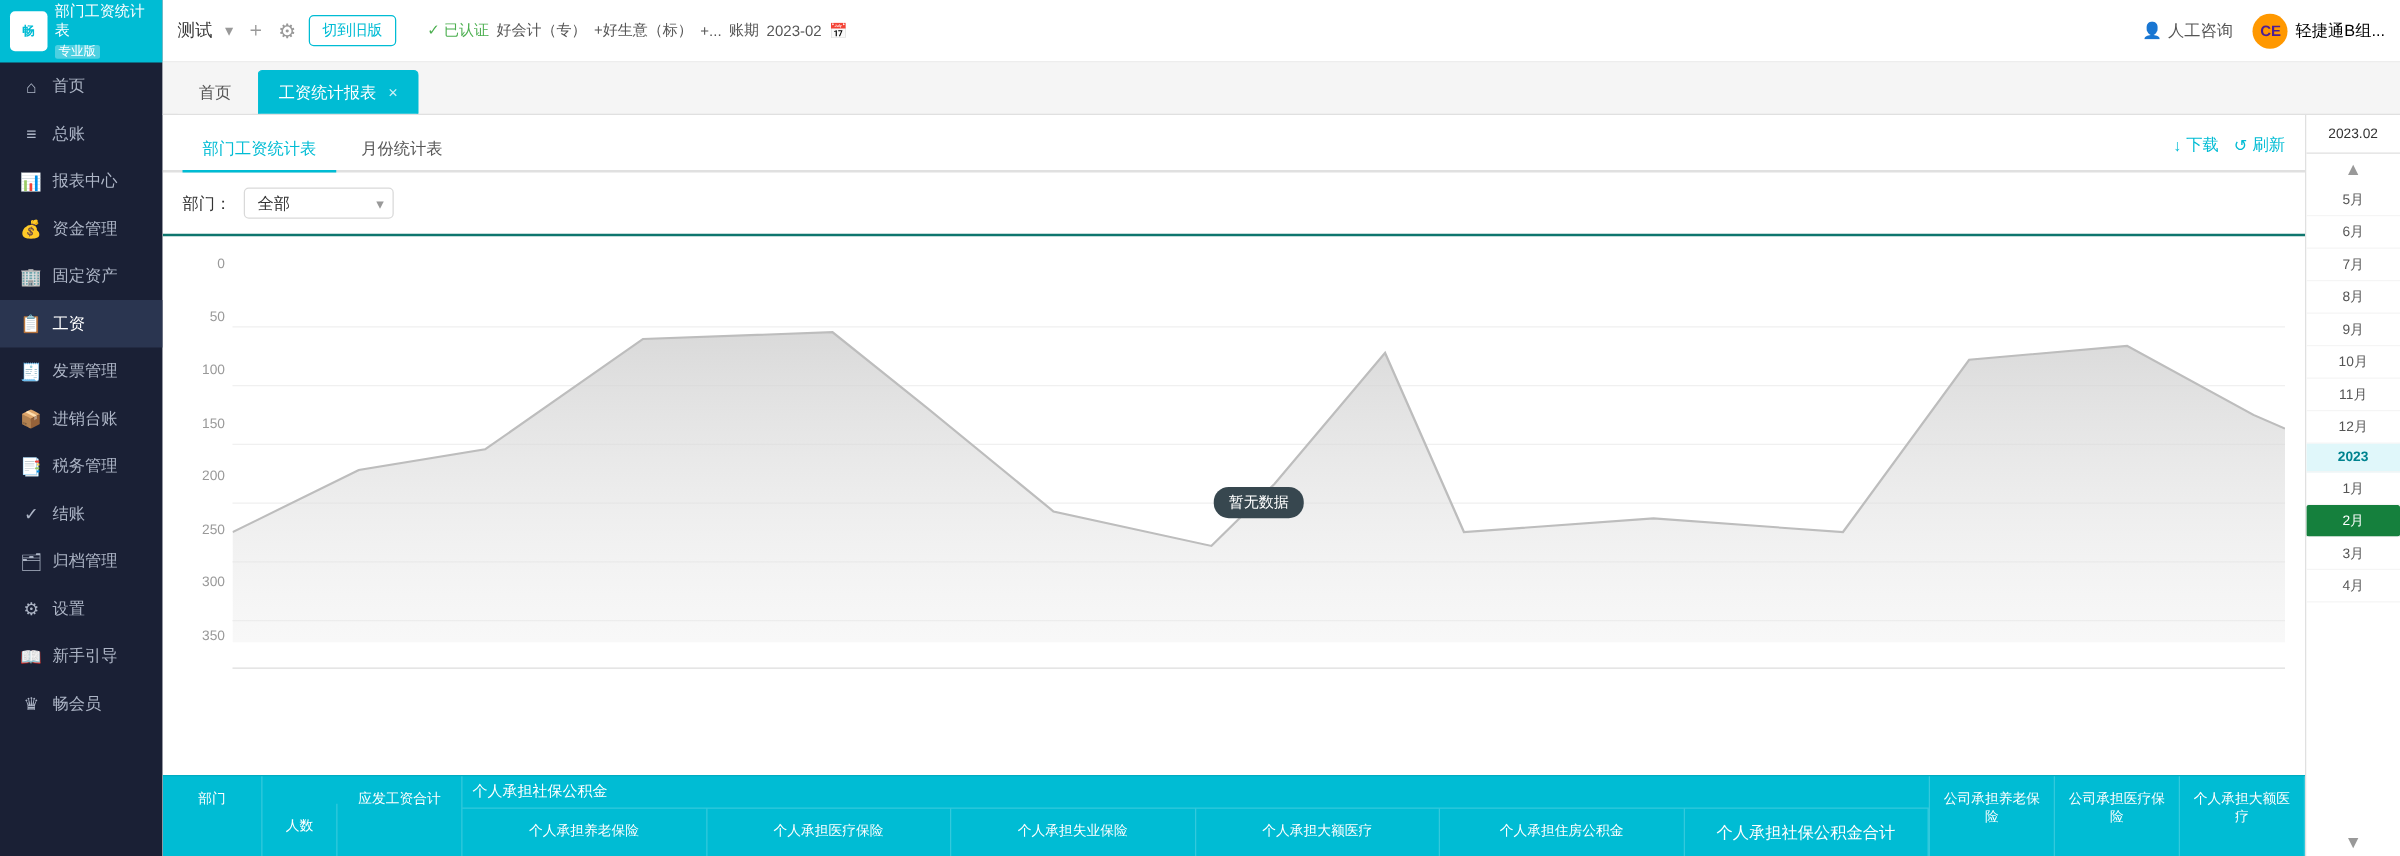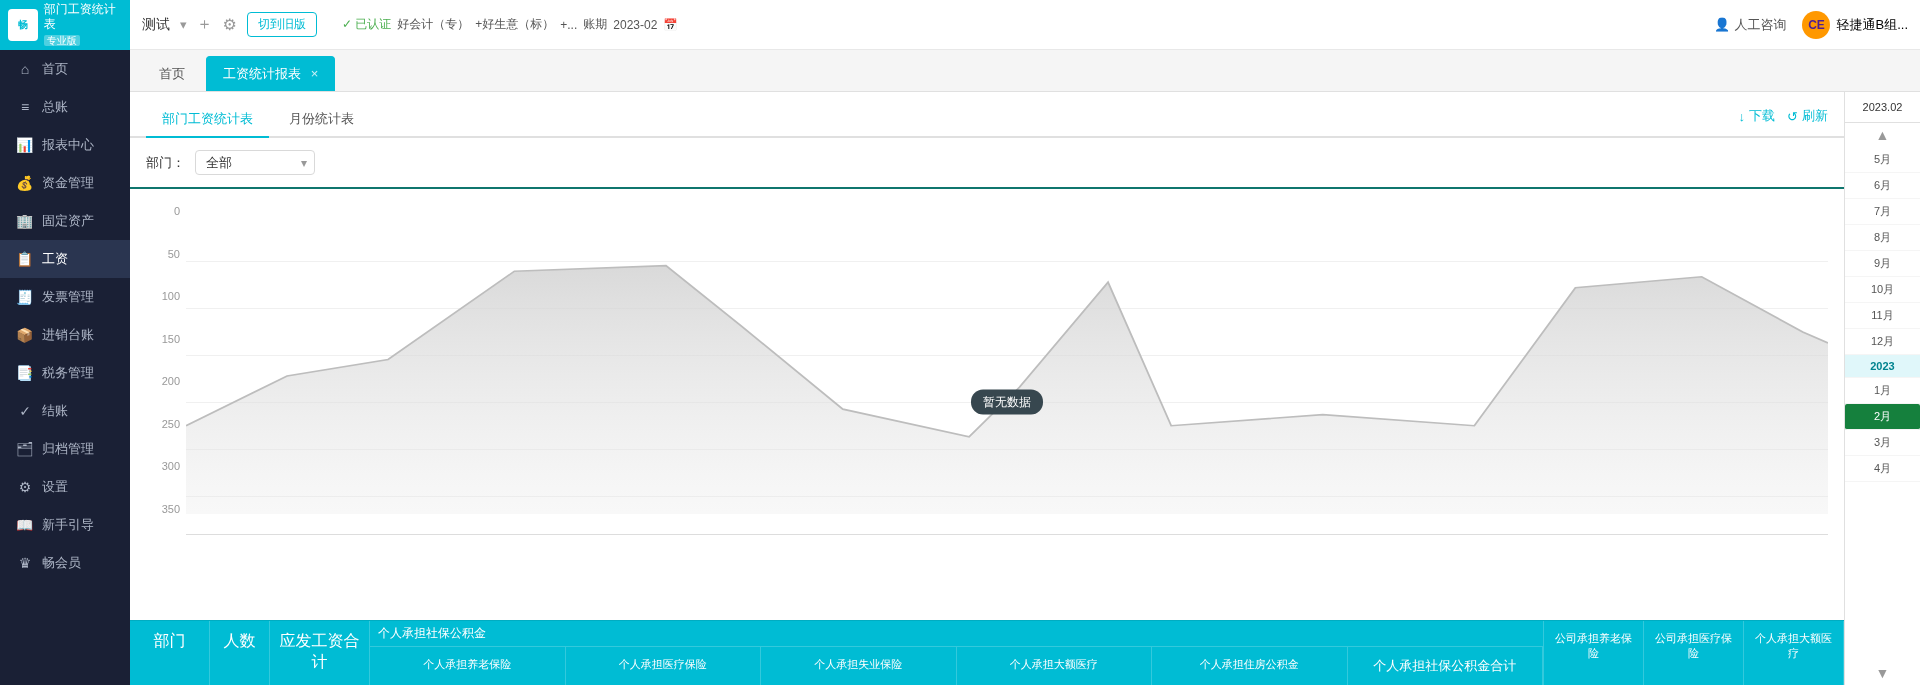--- a/index.html
+++ b/index.html
@@ -294,21 +294,21 @@
 
     
     .table-header {
       background: #00bcd4;
       color: #fff;
       display: flex;
       border-top: 1px solid #00acc1;
     }
     .th {
       padding: 10px 8px;
-      font-size: 16px;
+      font-size: 11px;
       text-align: center;
       border-right: 1px solid rgba(255,255,255,0.2);
       flex-shrink: 0;
     }
     .th-group-label {
       padding: 4px 8px;
       border-bottom: 1px solid rgba(255,255,255,0.2);
       font-size: 12px;
     }
     .th-group-children {
@@ -546,21 +546,21 @@
               <polyline points="0,200 80,155 160,140 260,60 380,55 440,110 520,185 620,210 660,165 730,70 780,200 900,190 1020,200 1100,75 1200,65 1280,115 1300,125" fill="none" stroke="#bdbdbd" stroke-width="1.5"></polyline>
             </svg>
 
             <div class="chart-tooltip" style="left:50%; top:60%;">暂无数据</div>
           </div>
         </div>
       </div>
 
       <div class="table-header">
         <div class="th" style="width:80px;">部门</div>
-        <div class="th" style="width:60px;">人数</div>
+        <div class="th" style="width:60px;margin-top:22px;">人数</div>
         <div class="th" style="width:100px;">应发工资合计</div>
         <div style="flex:1; border-right: 1px solid rgba(255,255,255,0.2);">
           <div class="th-group-label">个人承担社保公积金</div>
           <div class="th-group-children">
             <div class="th" style="flex:1; font-size:11px;">个人承担养老保险</div>
             <div class="th" style="flex:1; font-size:11px;">个人承担医疗保险</div>
             <div class="th" style="flex:1; font-size:11px;">个人承担失业保险</div>
             <div class="th" style="flex:1; font-size:11px;">个人承担大额医疗</div>
             <div class="th" style="flex:1; font-size:11px;">个人承担住房公积金</div>
             <div class="th" style="flex:1; font-size:13px;">个人承担社保公积金合计</div>

